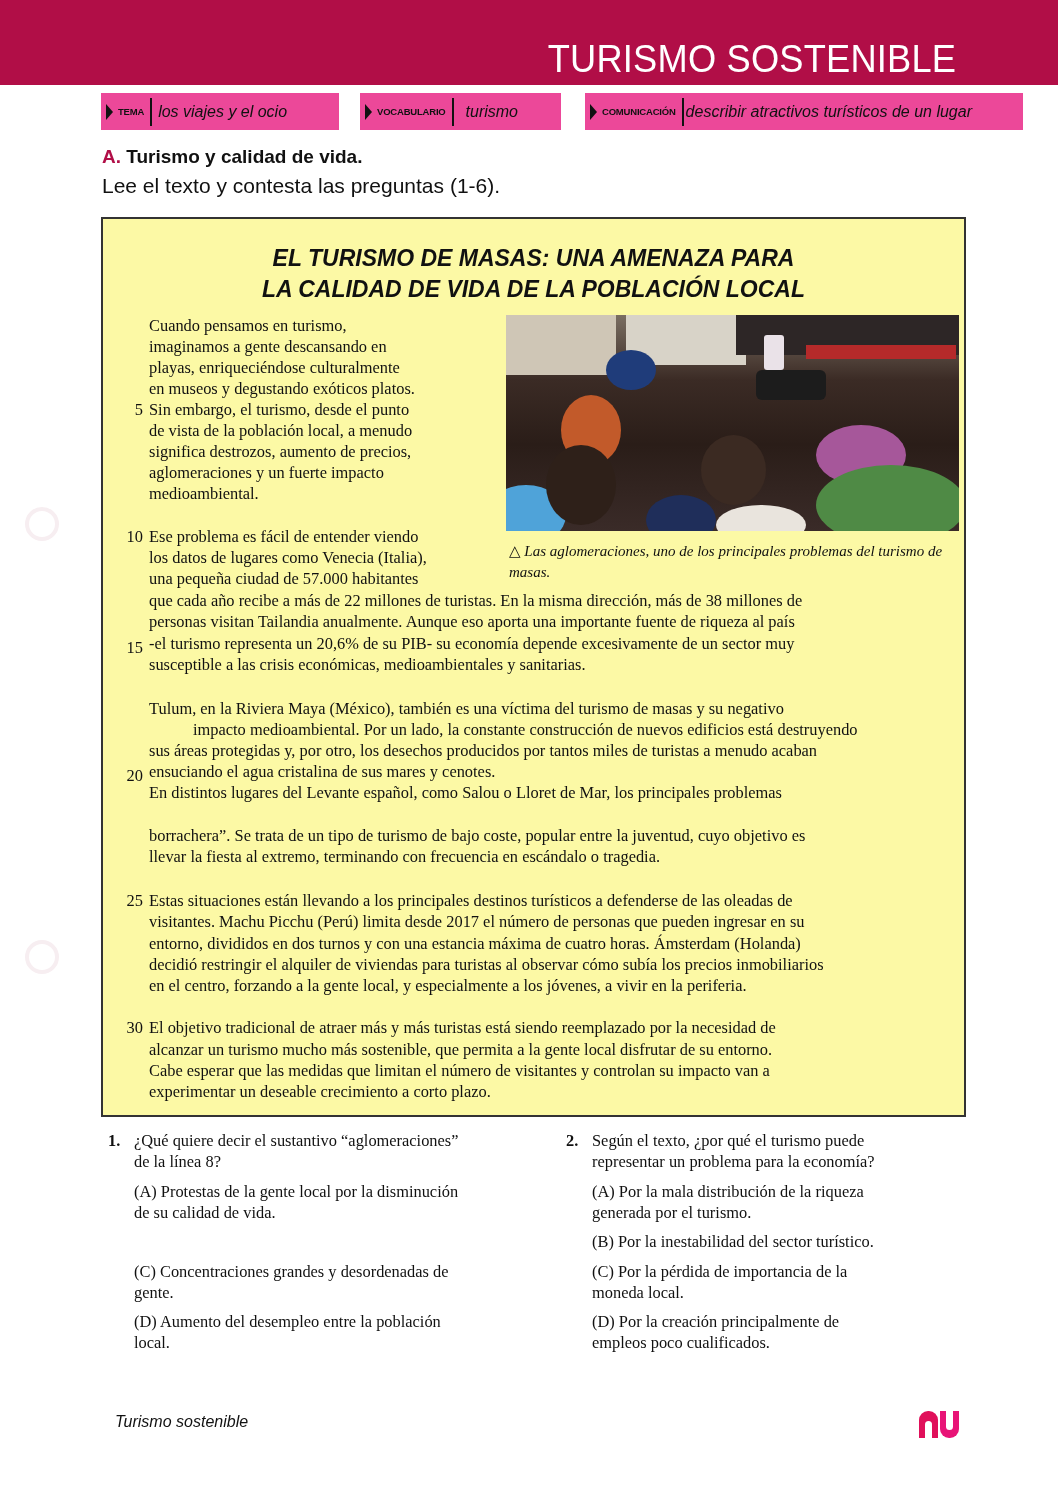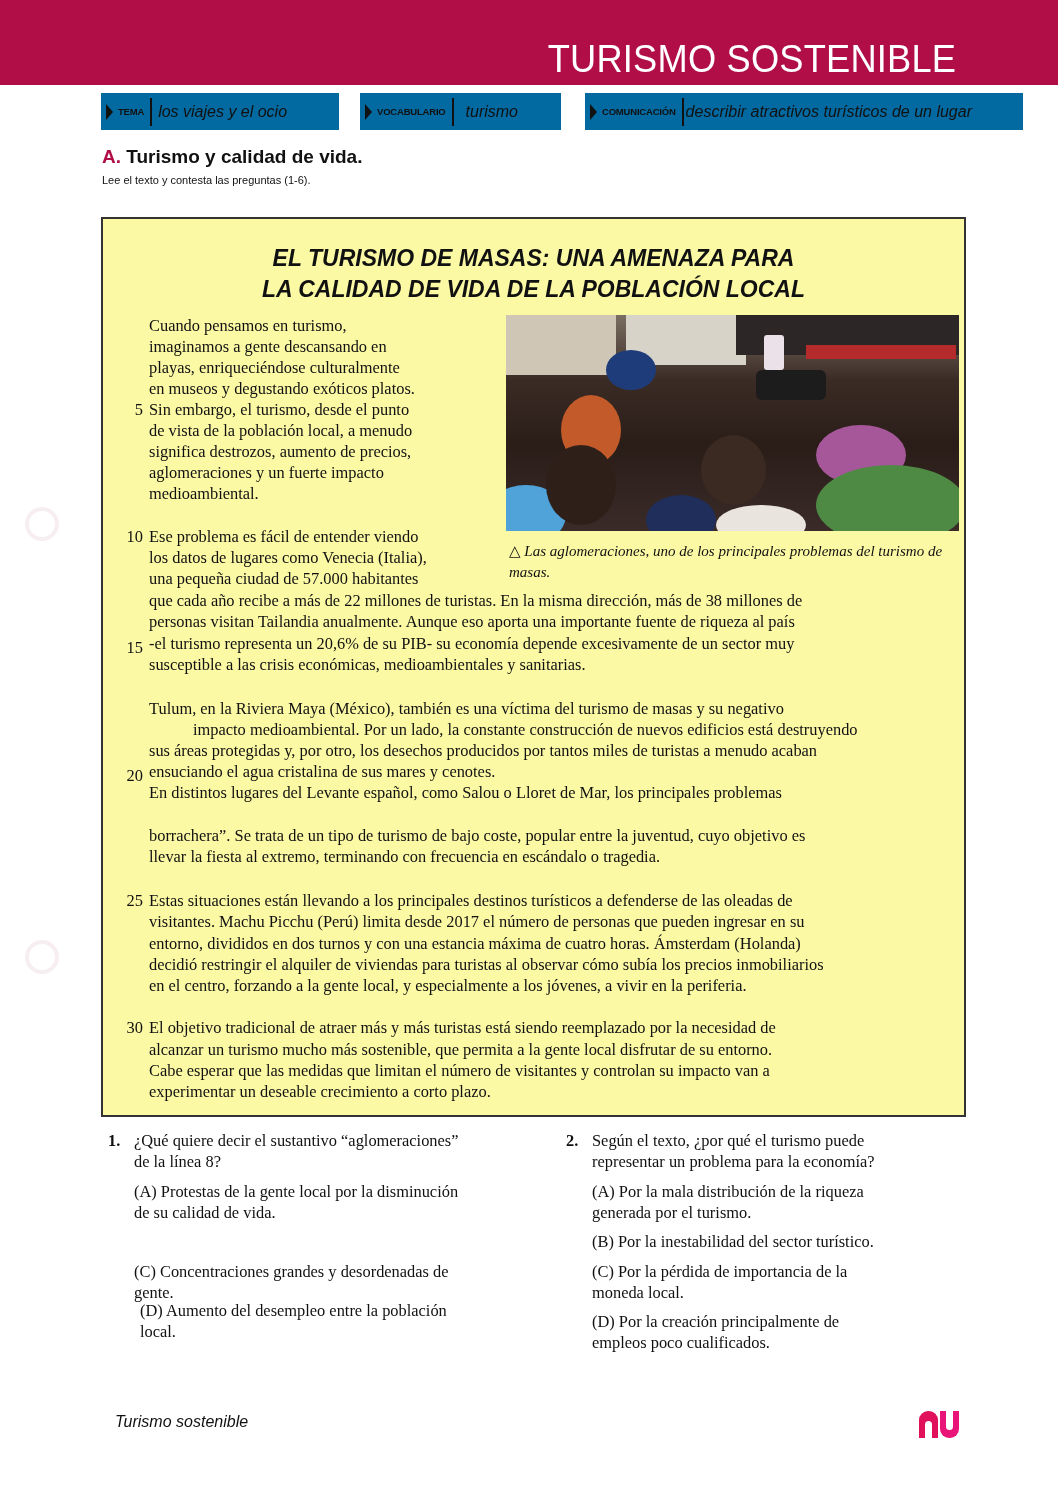--- a/index.html
+++ b/index.html
@@ -11,21 +11,21 @@
       background: #b10e47;
     }
     .header-title {
       position: absolute; right: 102px; top: 37px;
       font-family: "Liberation Sans", sans-serif; font-size: 39px; color: #ffffff;
       letter-spacing: 0.2px; transform: scaleX(0.93); transform-origin: right center;
       white-space: nowrap;
     }
 
     .tag {
-      position: absolute; top: 93px; height: 37px; background: #0369a1;
+      position: absolute; top: 93px; height: 37px; background: #ec4899;
       display: flex; align-items: center; padding-left: 5px;
     }
     .tag .arrow {
       width: 0; height: 0; border-top: 8px solid transparent; border-bottom: 8px solid transparent;
       border-left: 7px solid #111; margin-right: 5px;
     }
     .tag .tag-label {
       font-family: "Liberation Sans", sans-serif; font-weight: bold; font-size: 9.5px;
       color: #111; letter-spacing: -0.2px;
     }
@@ -35,21 +35,21 @@
       white-space: nowrap;
     }
 
     .section-heading {
       position: absolute; left: 102px; top: 146px;
       font-family: "Liberation Sans", sans-serif; font-weight: bold; font-size: 19px; color: #111;
     }
     .section-heading .letter { color: #b10e47; }
     .instruction {
       position: absolute; left: 102px; top: 174px;
-      font-family: "Liberation Sans", sans-serif; font-size: 11px; color: #111;
+      font-family: "Liberation Sans", sans-serif; font-size: 21px; color: #111;
     }
 
     .reading-box {
       position: absolute; left: 101px; top: 217px; width: 865px; height: 900px;
       background: #fcf9a5; border: 2px solid #333;
     }
     .article-title {
       position: absolute; left: 0; top: 12px; width: 100%; text-align: center;
       font-family: "Liberation Sans", sans-serif; font-style: italic; font-weight: bold;
       font-size: 23px; line-height: 31px; color: #111; margin-top: 12px;
@@ -217,21 +217,21 @@
     <div>de la línea 8?</div>
   </div>
   <div class="opt" style="top:51px;">
     <div>(A) Protestas de la gente local por la disminución</div>
     <div>de su calidad de vida.</div>
   </div>
   <div class="opt" style="top:131px;">
     <div>(C) Concentraciones grandes y desordenadas de</div>
     <div>gente.</div>
   </div>
-  <div class="opt" style="top:170px;margin-left:6px;">
+  <div class="opt" style="top:181px;">
     <div>(D) Aumento del desempleo entre la población</div>
     <div>local.</div>
   </div>
 </div>
 
 <div class="question" style="left:566px; top:1130px; width:400px; height:230px;">
   <span class="qnum">2.</span>
   <div class="qtext">
     <div>Según el texto, ¿por qué el turismo puede</div>
     <div>representar un problema para la economía?</div>

